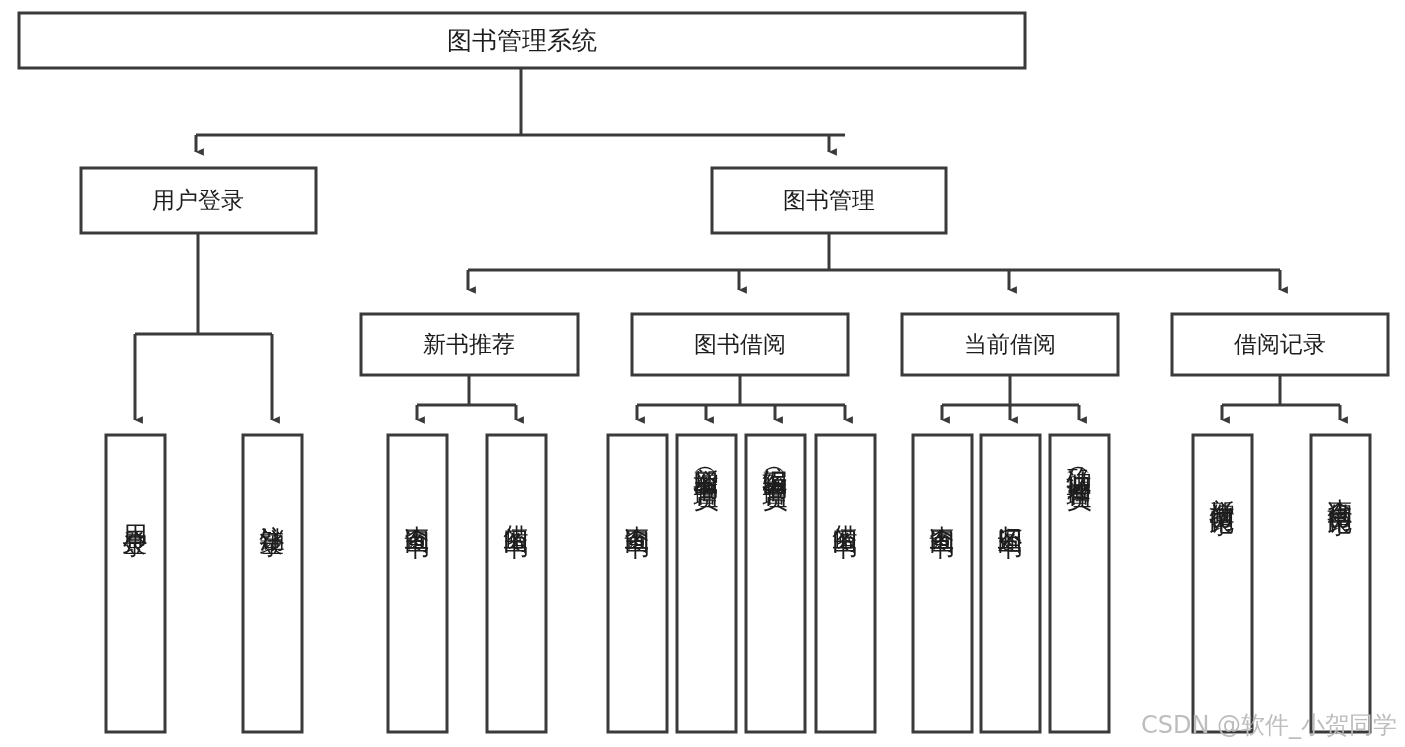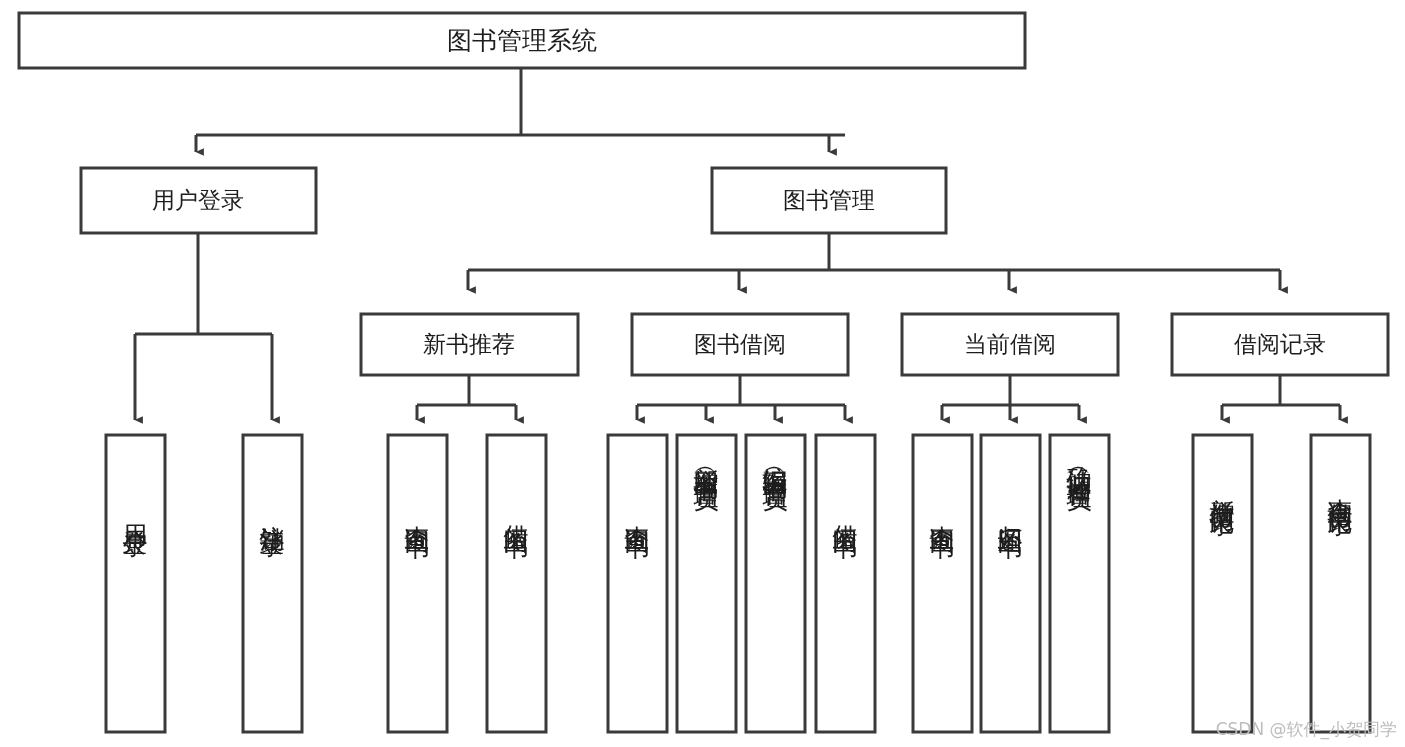--- a/index.html
+++ b/index.html
@@ -61,21 +61,21 @@
   }
   .arrow-head {
     fill: #3a3a3a;
     stroke: none;
   }
   .watermark {
     position: absolute;
     right: 8px;
     bottom: 6px;
     font-family: "DejaVu Sans", "Liberation Sans", sans-serif;
-    font-size: 17px;
+    font-size: 24px;
     color: #bdbdbd;
     white-space: nowrap;
     pointer-events: none;
     margin-left: 36px;
   }
 </style>
 </head>
 <body>
 
 <div id="diagram-root">

